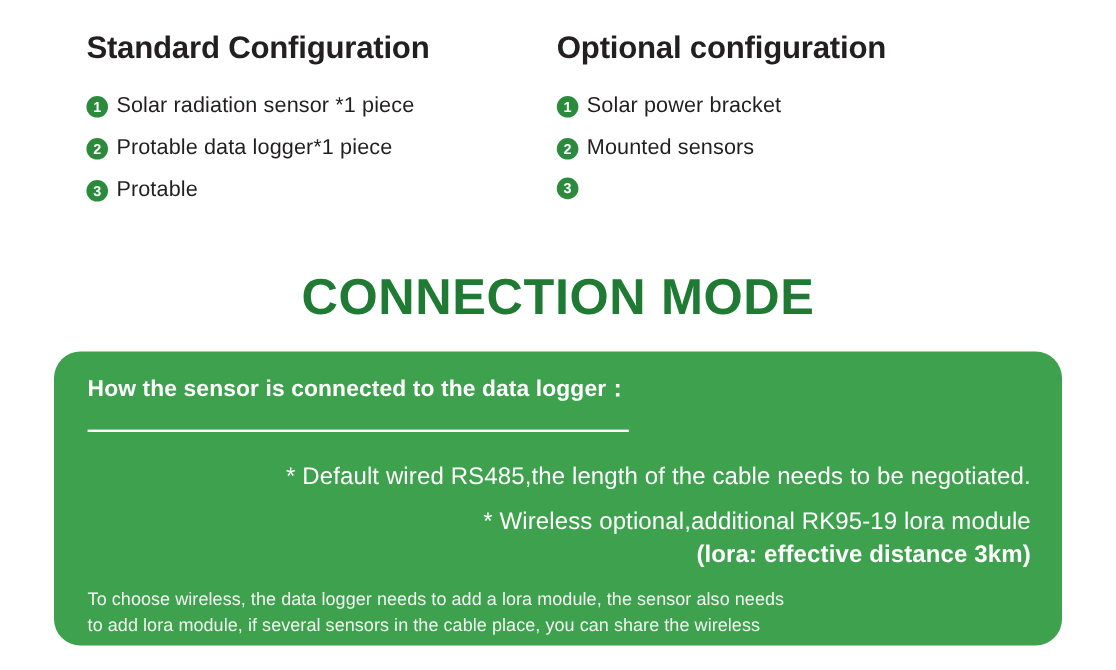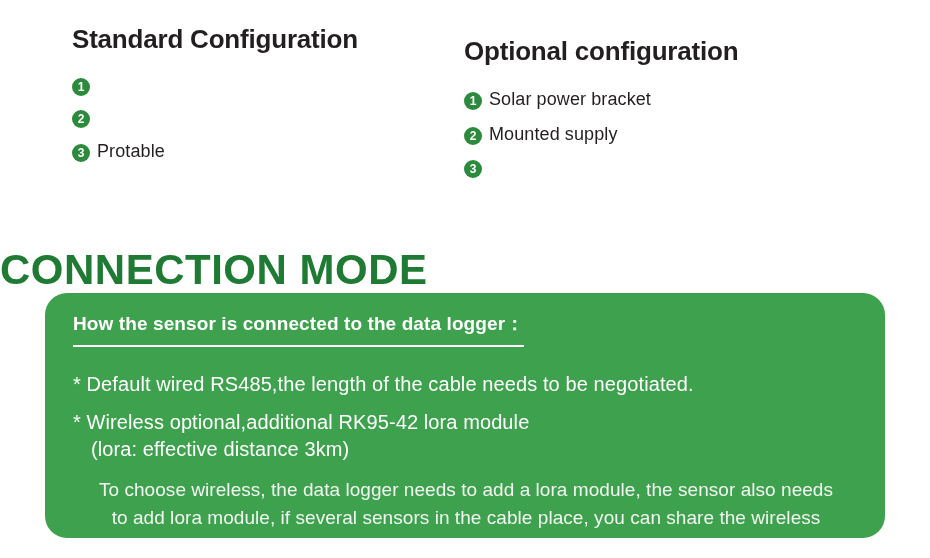--- a/index.html
+++ b/index.html
@@ -22,21 +22,21 @@
     left: 0;
     top: 0;
     width: 792px;
     height: 210px;
   }
   .config-col {
     position: absolute;
     top: 24px;
   }
   .config-col.left  { left: 72px;  width: 400px; }
-  .config-col.right { left: 464px; width: 452px; margin-top: 12px; }
+  .config-col.right { left: 464px; width: 452px; }
 
   .col-heading {
     font-size: 26px;
     font-weight: bold;
     letter-spacing: -0.2px;
     color: #231f20;
     margin: 0 0 22px 0;
     white-space: nowrap;
   }
 
@@ -71,126 +71,129 @@
     color: #231f20;
     letter-spacing: 0.1px;
   }
 
   
   .section-title {
     position: absolute;
     left: 0;
     top: 224px;
     width: 930px;
+    text-align: center;
     font-size: 42px;
     font-weight: bold;
     color: #1f7b33;
     letter-spacing: 0.5px;
-    margin-top: 22px;
   }
 
   
   .green-panel {
     position: absolute;
     left: 45px;
     top: 293px;
     width: 840px;
     height: 245px;
     background: #3ea14e;
     border-radius: 22px;
     box-sizing: border-box;
     padding: 18px 26px 0 28px;
   }
   .panel-heading {
     font-size: 19px;
     font-weight: bold;
     color: #ffffff;
     letter-spacing: 0.1px;
     display: inline-block;
-    padding-bottom: 8px;
+    padding-bottom: 21px;
     border-bottom: 2px solid #ffffff;
     white-space: nowrap;
   }
   .panel-bullets {
     margin: 24px 0 0 0;
     padding: 0;
     list-style: none;
+    text-align: right;
   }
   .panel-bullet {
     font-size: 20px;
     color: #ffffff;
     line-height: 1.32;
     margin-bottom: 12px;
     letter-spacing: 0.1px;
   }
   .bullet-sub {
     display: block;
     padding-left: 18px;
+    font-weight: bold;
   }
   .panel-note {
     margin-top: 14px;
-    font-size: 19px;
+    font-size: 15px;
     line-height: 1.45;
     color: #f2f6f2;
     letter-spacing: 0.05px;
-    text-align: center;
   }
   .panel-note div { white-space: nowrap; }
 </style>
 </head>
 <body>
 
 <div class="config-columns">
 
   <div class="config-col left">
     <div class="col-heading">Standard Configuration</div>
     <ul class="config-list">
       <li class="config-item">
         <span class="num-badge">1</span>
+        <span class="item-label">Solar radiation sensor *1 piece</span>
       </li>
       <li class="config-item">
         <span class="num-badge">2</span>
+        <span class="item-label">Protable data logger*1 piece</span>
       </li>
       <li class="config-item">
         <span class="num-badge">3</span>
         <span class="item-label">Protable</span>
       </li>
     </ul>
   </div>
 
   <div class="config-col right">
     <div class="col-heading">Optional configuration</div>
     <ul class="config-list">
       <li class="config-item">
         <span class="num-badge">1</span>
         <span class="item-label">Solar power bracket</span>
       </li>
       <li class="config-item">
         <span class="num-badge">2</span>
-        <span class="item-label">Mounted supply</span>
+        <span class="item-label">Mounted sensors</span>
       </li>
       <li class="config-item">
         <span class="num-badge">3</span>
       </li>
     </ul>
   </div>
 
 </div>
 
 <div class="section-title">CONNECTION MODE</div>
 
 <div class="green-panel">
   <div class="panel-heading">How the sensor is connected to the data logger：</div>
 
   <ul class="panel-bullets">
     <li class="panel-bullet">
       <span>* Default wired RS485,the length of the cable needs to be negotiated.</span>
     </li>
     <li class="panel-bullet">
-      <span>* Wireless optional,additional RK95-42 lora module</span>
+      <span>* Wireless optional,additional RK95-19 lora module</span>
       <span class="bullet-sub">(lora: effective distance 3km)</span>
     </li>
   </ul>
 
   <div class="panel-note">
     <div>To choose wireless, the data logger needs to add a lora module, the sensor also needs</div>
     <div>to add lora module, if several sensors in the cable place, you can share the wireless</div>
   </div>
 </div>
 

